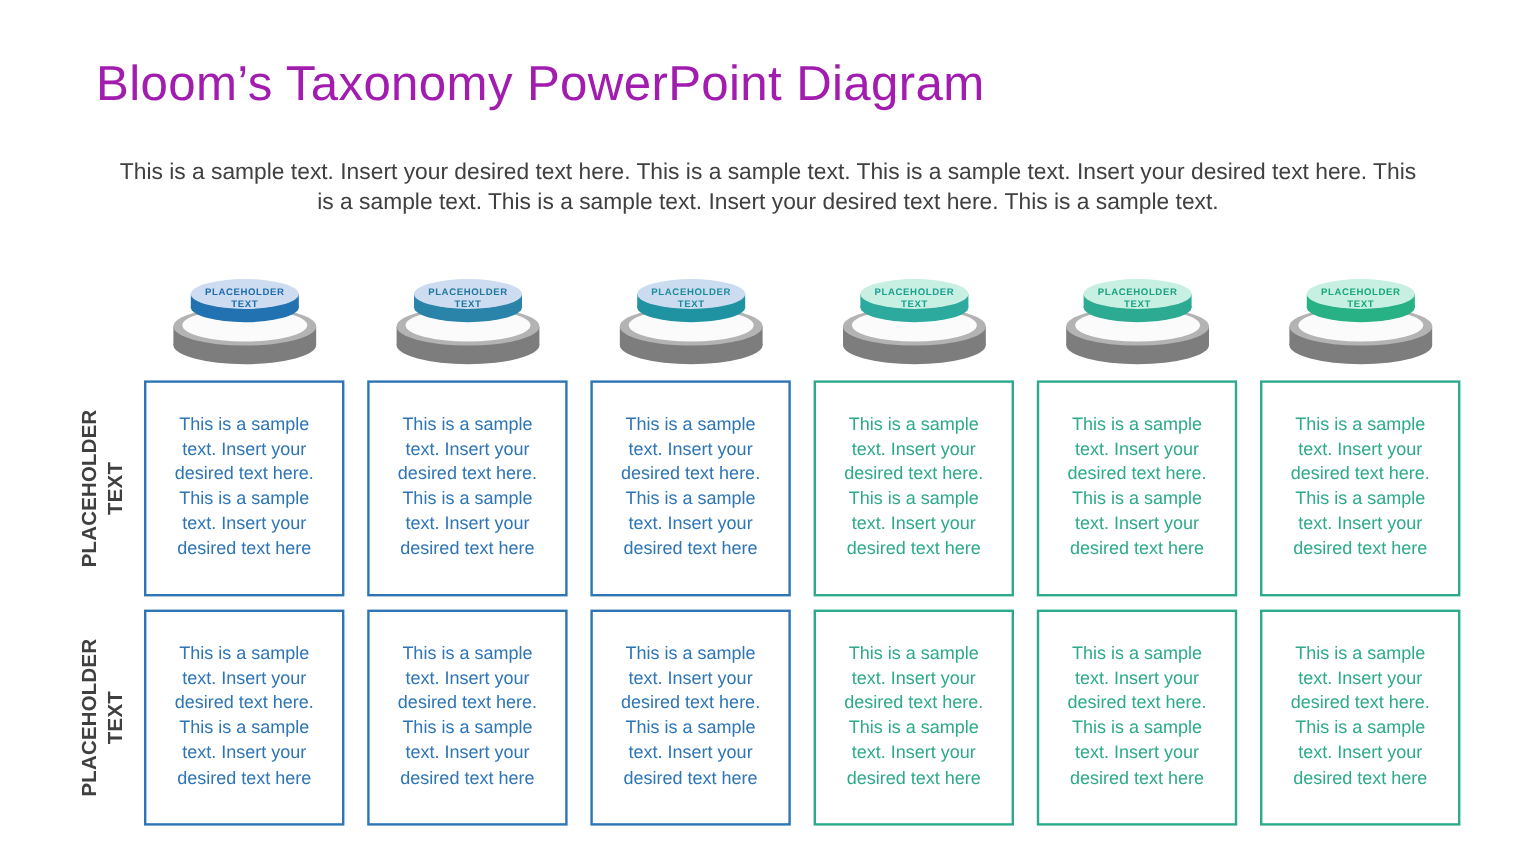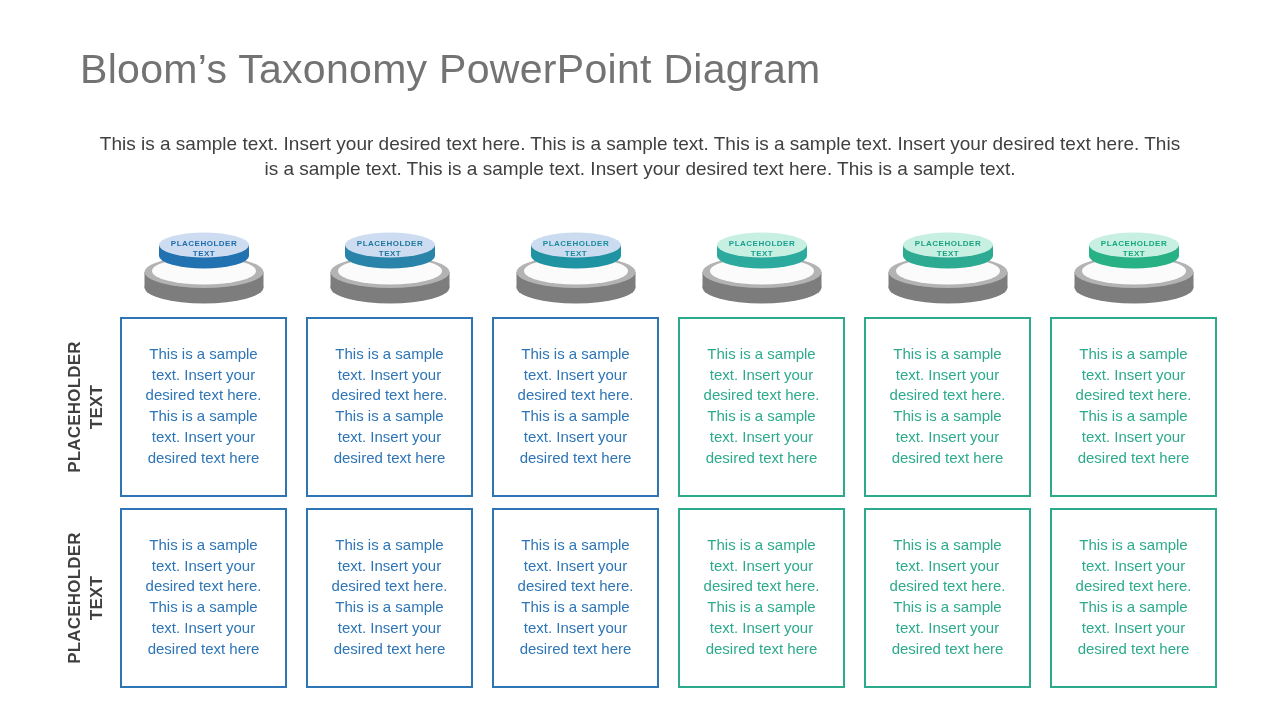--- a/index.html
+++ b/index.html
@@ -11,21 +11,21 @@
     position: relative;
     overflow: hidden;
   }
   .title {
     position: absolute;
     left: 80px; top: 45px;
     margin: 0;
     font-size: 41px;
     line-height: 1.2;
     font-weight: 400;
-    color: #737373;
+    color: #a21caf;
     letter-spacing: 0.3px;
     white-space: nowrap;
   }
   .intro {
     position: absolute;
     top: 131px; left: 50%;
     transform: translateX(-50%);
     width: 1090px;
     margin: 0;
     text-align: center;

